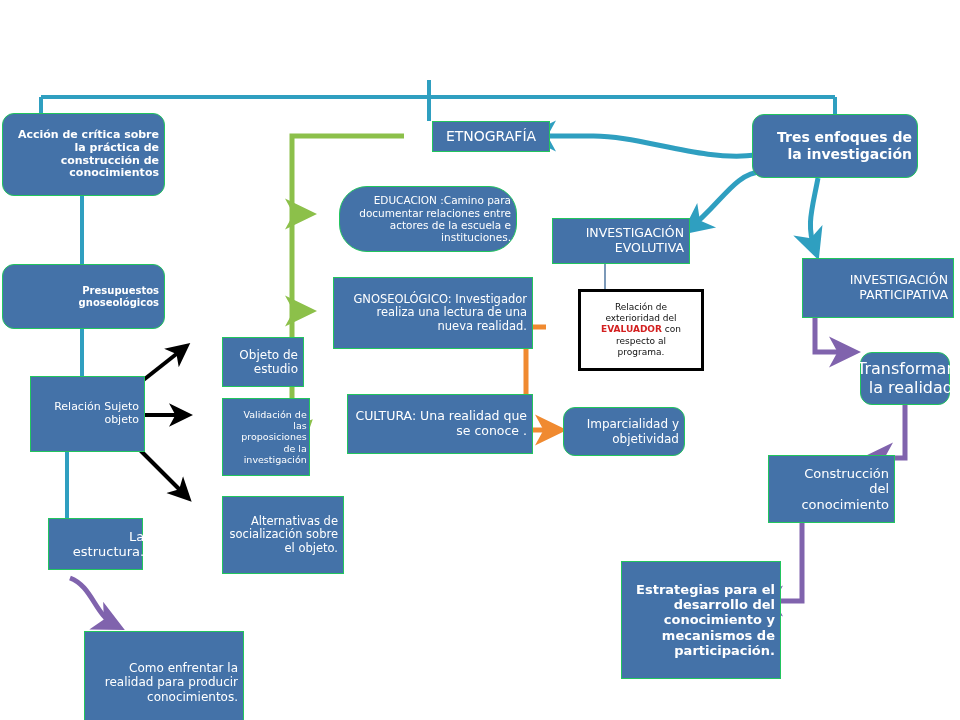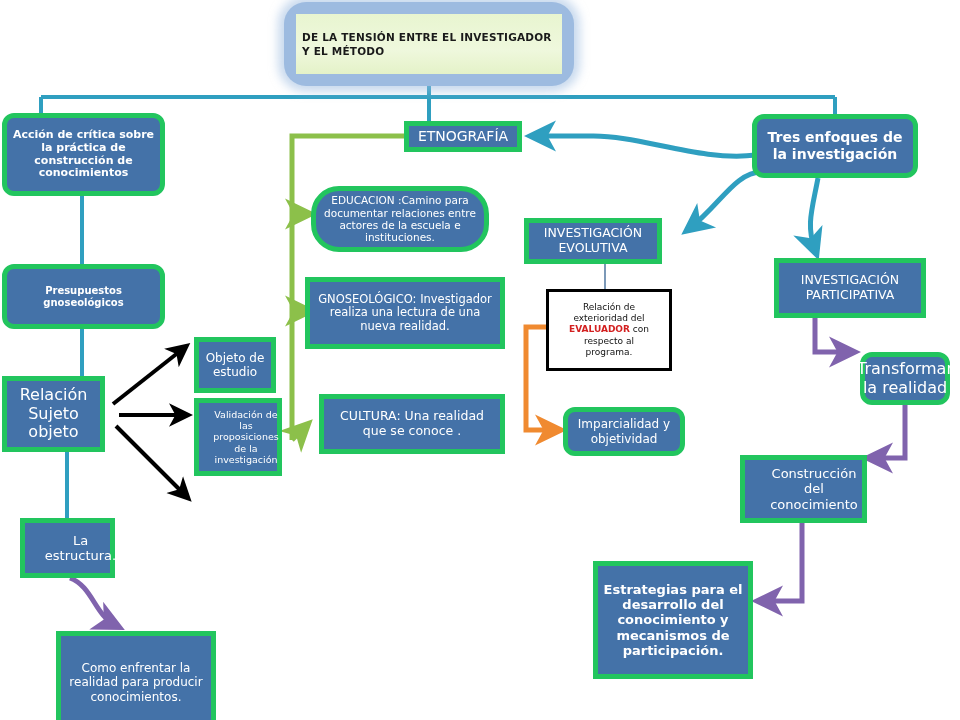--- a/index.html
+++ b/index.html
@@ -4,38 +4,38 @@
 <style>
   html,body{margin:0;padding:0;background:#ffffff;}
   body{width:960px;height:720px;position:relative;overflow:hidden;
        font-family:"DejaVu Sans","Liberation Sans",sans-serif;}
   #stage{position:absolute;left:0;top:0;width:960px;height:720px;}
   svg#wires{position:absolute;left:0;top:0;width:960px;height:720px;}
 
   .node{position:absolute;box-sizing:border-box;display:flex;align-items:center;
         justify-content:center;text-align:center;color:#ffffff;
         background:#4472a8;border:1px solid #2f5party;}
-  .node{border:5px solid #22c55e;}
-  .node.sq{border-radius:0;}
+  .node{border:1px solid #22c55e;text-align:right;}
+  .node.sq{border-radius:0;margin-left:28px;}
   .node.rnd{border-radius:12px;}
   .node span.t{display:block;line-height:1.18;padding:2px 5px;}
   .bold{font-weight:bold;}
 
   
   #title-wrap{position:absolute;left:284px;top:2px;width:290px;height:84px;
       border-radius:22px;background:#9dbbe0;
       box-shadow:0 0 10px 6px rgba(157,187,224,.55);}
   #title-box{position:absolute;left:12px;top:12px;width:266px;height:60px;
       background:linear-gradient(to bottom,#e8f5d0,#eff8dd 60%,#e4f2c8);
       display:flex;align-items:center;justify-content:center;}
   #title-box .t{color:#1a1a1a;font-size:10.5px;line-height:1.35;font-weight:600;
       letter-spacing:.2px;padding:0 6px;}
 
   
-  #note{position:absolute;left:546px;top:289px;width:120px;height:76px;
+  #note{position:absolute;left:578px;top:289px;width:120px;height:76px;
       background:#ffffff;border:3px solid #000000;display:flex;align-items:center;
       justify-content:center;}
   #note .t{color:#111;font-size:9px;line-height:1.25;text-align:center;padding:0 3px;}
   #note .hl{color:#d32020;font-weight:bold;}
 </style>
 </head>
 <body>
 
 <div id="stage">
 
@@ -105,54 +105,52 @@
       <path d="M70,578 C92,586 95,615 115,625" marker-end="url(#ah-purple)"></path>
 
       <path d="M815,318 L815,352 L850,352" marker-end="url(#ah-purple)"></path>
 
       <path d="M905,405 L905,458 L872,458" marker-end="url(#ah-purple)"></path>
 
       <path d="M802,523 L802,601 L762,601" marker-end="url(#ah-purple)"></path>
     </g>
   </svg>
 
-  <div id="title-wrap">
-    <div id="title-box">
-      <span class="t">DE LA TENSIÓN  ENTRE  EL INVESTIGADOR  Y EL MÉTODO</span>
-    </div>
-  </div>
 
   <div class="node rnd" style="left:2px;top:113px;width:163px;height:83px;font-size:11px;">
     <span class="t bold">Acción de crítica sobre  la práctica de construcción  de conocimientos</span>
   </div>
 
   <div class="node rnd" style="left:2px;top:264px;width:163px;height:65px;font-size:10px;">
     <span class="t bold">Presupuestos gnoseológicos</span>
   </div>
 
-  <div class="node sq" style="left:2px;top:376px;width:103px;height:76px;font-size:16px;">
+  <div class="node sq" style="left:2px;top:376px;width:115px;height:76px;font-size:11px;">
     <span class="t">Relación Sujeto   objeto</span>
   </div>
 
-  <div class="node sq" style="left:20px;top:518px;width:95px;height:60px;font-size:13px;padding-left:26px;">
+  <div class="node sq" style="left:20px;top:518px;width:95px;height:52px;font-size:13px;padding-left:26px;">
     <span class="t">La estructura.</span>
   </div>
 
   <div class="node sq" style="left:56px;top:631px;width:160px;height:103px;font-size:12px;">
     <span class="t">Como enfrentar la realidad para producir conocimientos.</span>
   </div>
 
-  <div class="node sq" style="left:194px;top:337px;width:82px;height:56px;font-size:12px;">
+  <div class="node sq" style="left:194px;top:337px;width:82px;height:50px;font-size:12px;">
     <span class="t">Objeto de estudio</span>
   </div>
 
   <div class="node sq" style="left:194px;top:398px;width:88px;height:78px;font-size:9.5px;padding-left:16px;">
     <span class="t">Validación de las proposiciones de la investigación</span>
   </div>
 
+  <div class="node sq" style="left:194px;top:496px;width:122px;height:78px;font-size:11.5px;">
+    <span class="t">Alternativas de socialización sobre el objeto.</span>
+  </div>
 
   <div class="node sq" style="left:404px;top:121px;width:118px;height:31px;font-size:14px;">
     <span class="t">ETNOGRAFÍA</span>
   </div>
 
   <div class="node sq" style="left:311px;top:186px;width:178px;height:66px;font-size:10.5px;border-radius:28px;">
     <span class="t">EDUCACION :Camino para documentar relaciones entre actores de la escuela e instituciones.</span>
   </div>
 
   <div class="node sq" style="left:305px;top:277px;width:200px;height:72px;font-size:11.5px;">

